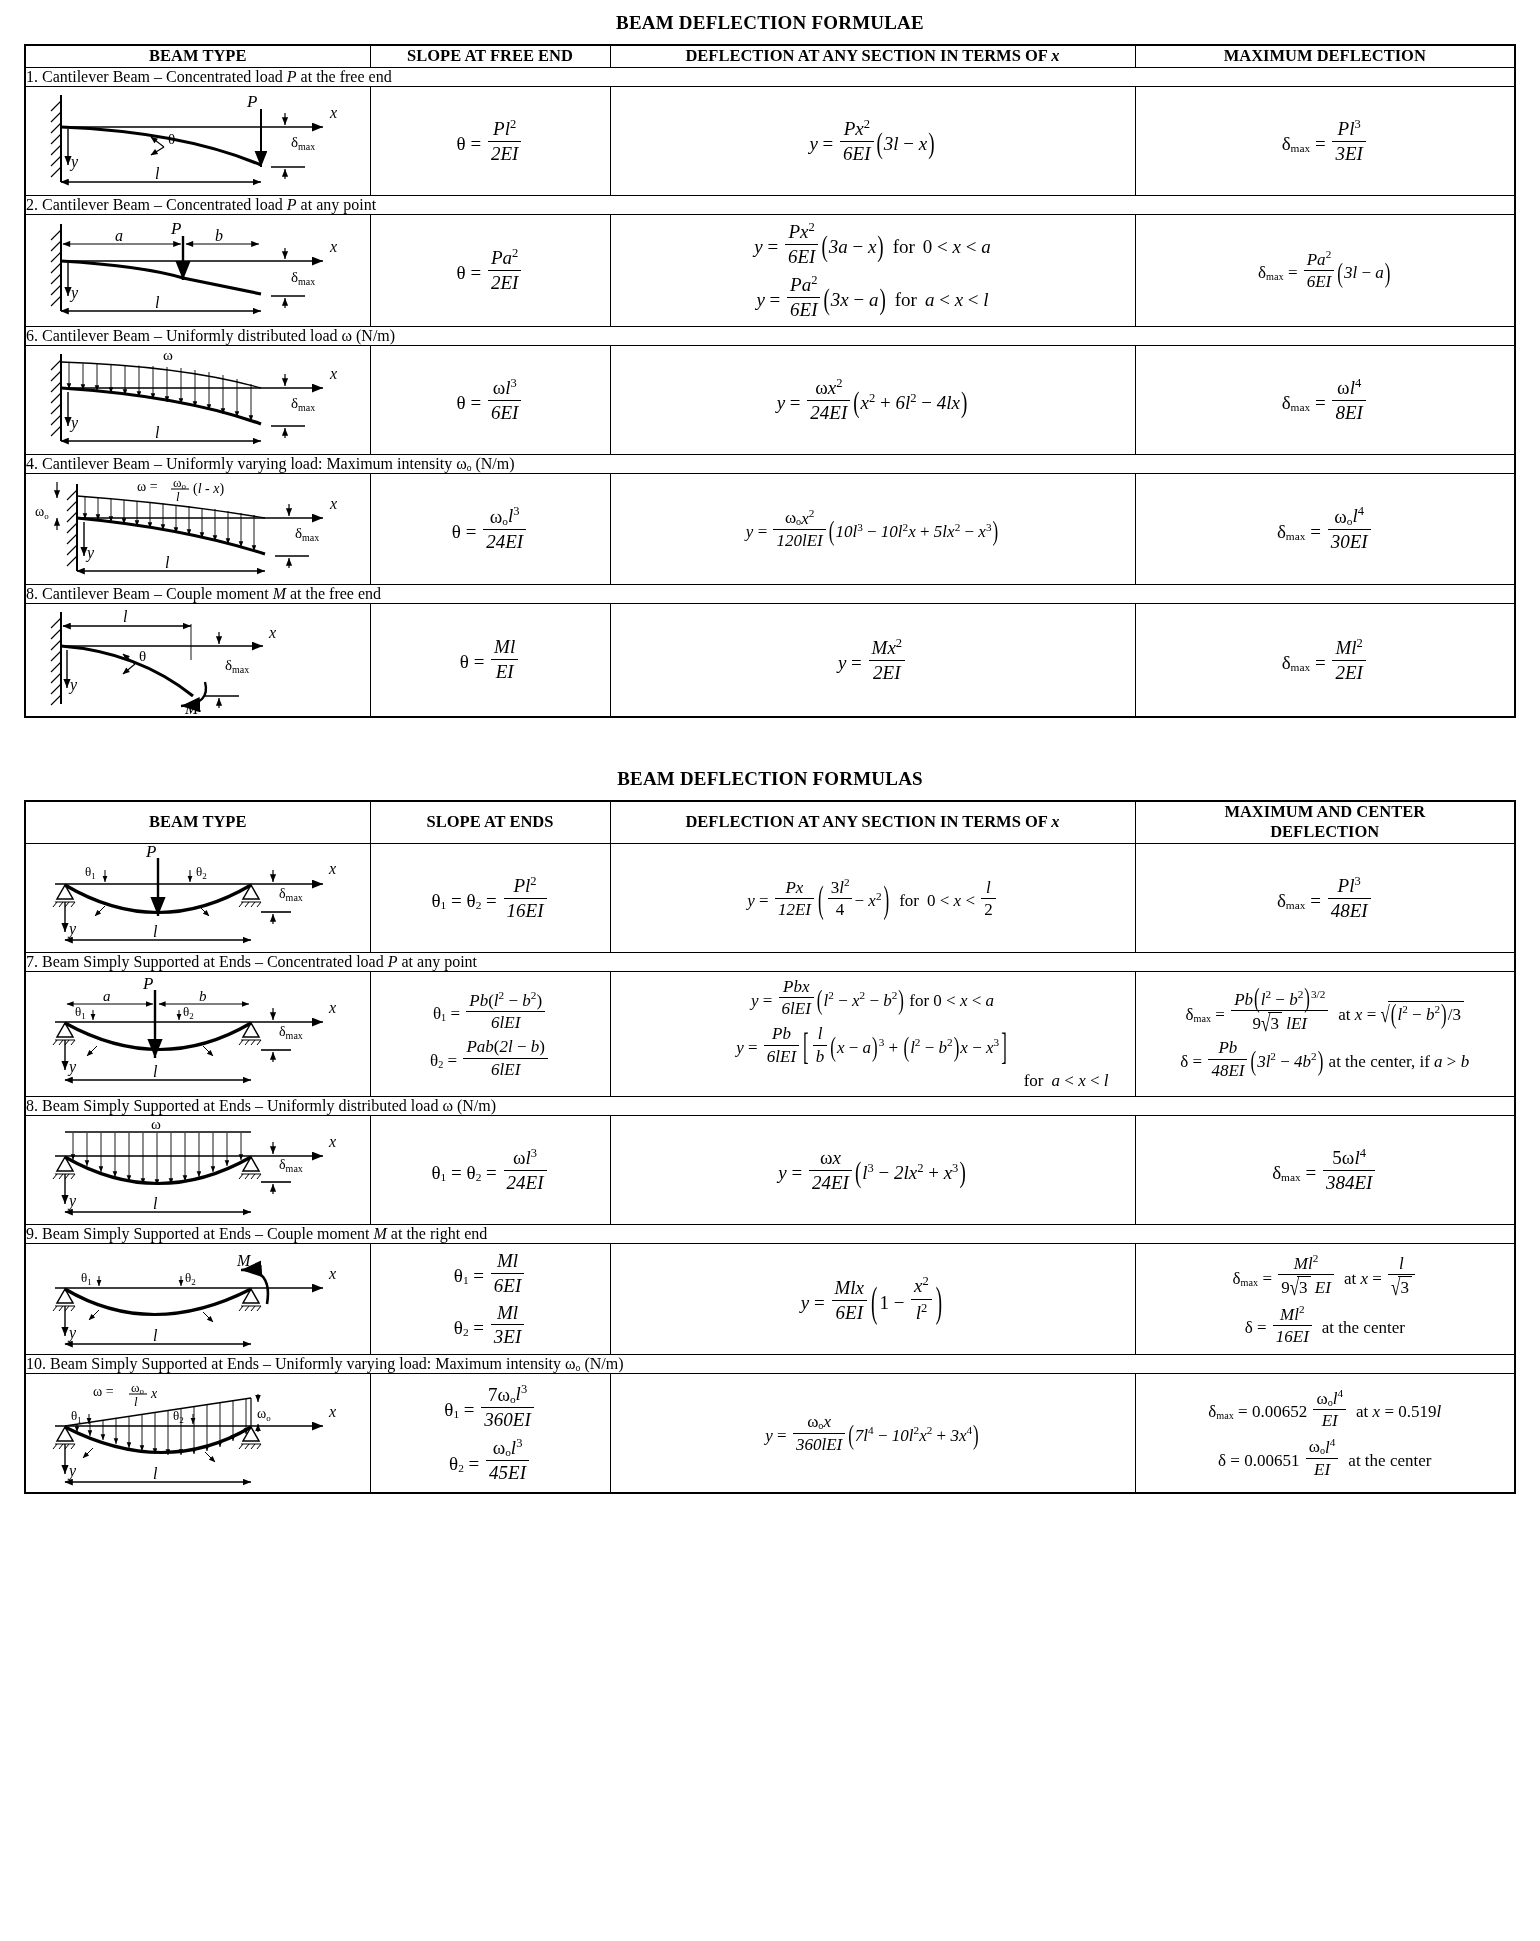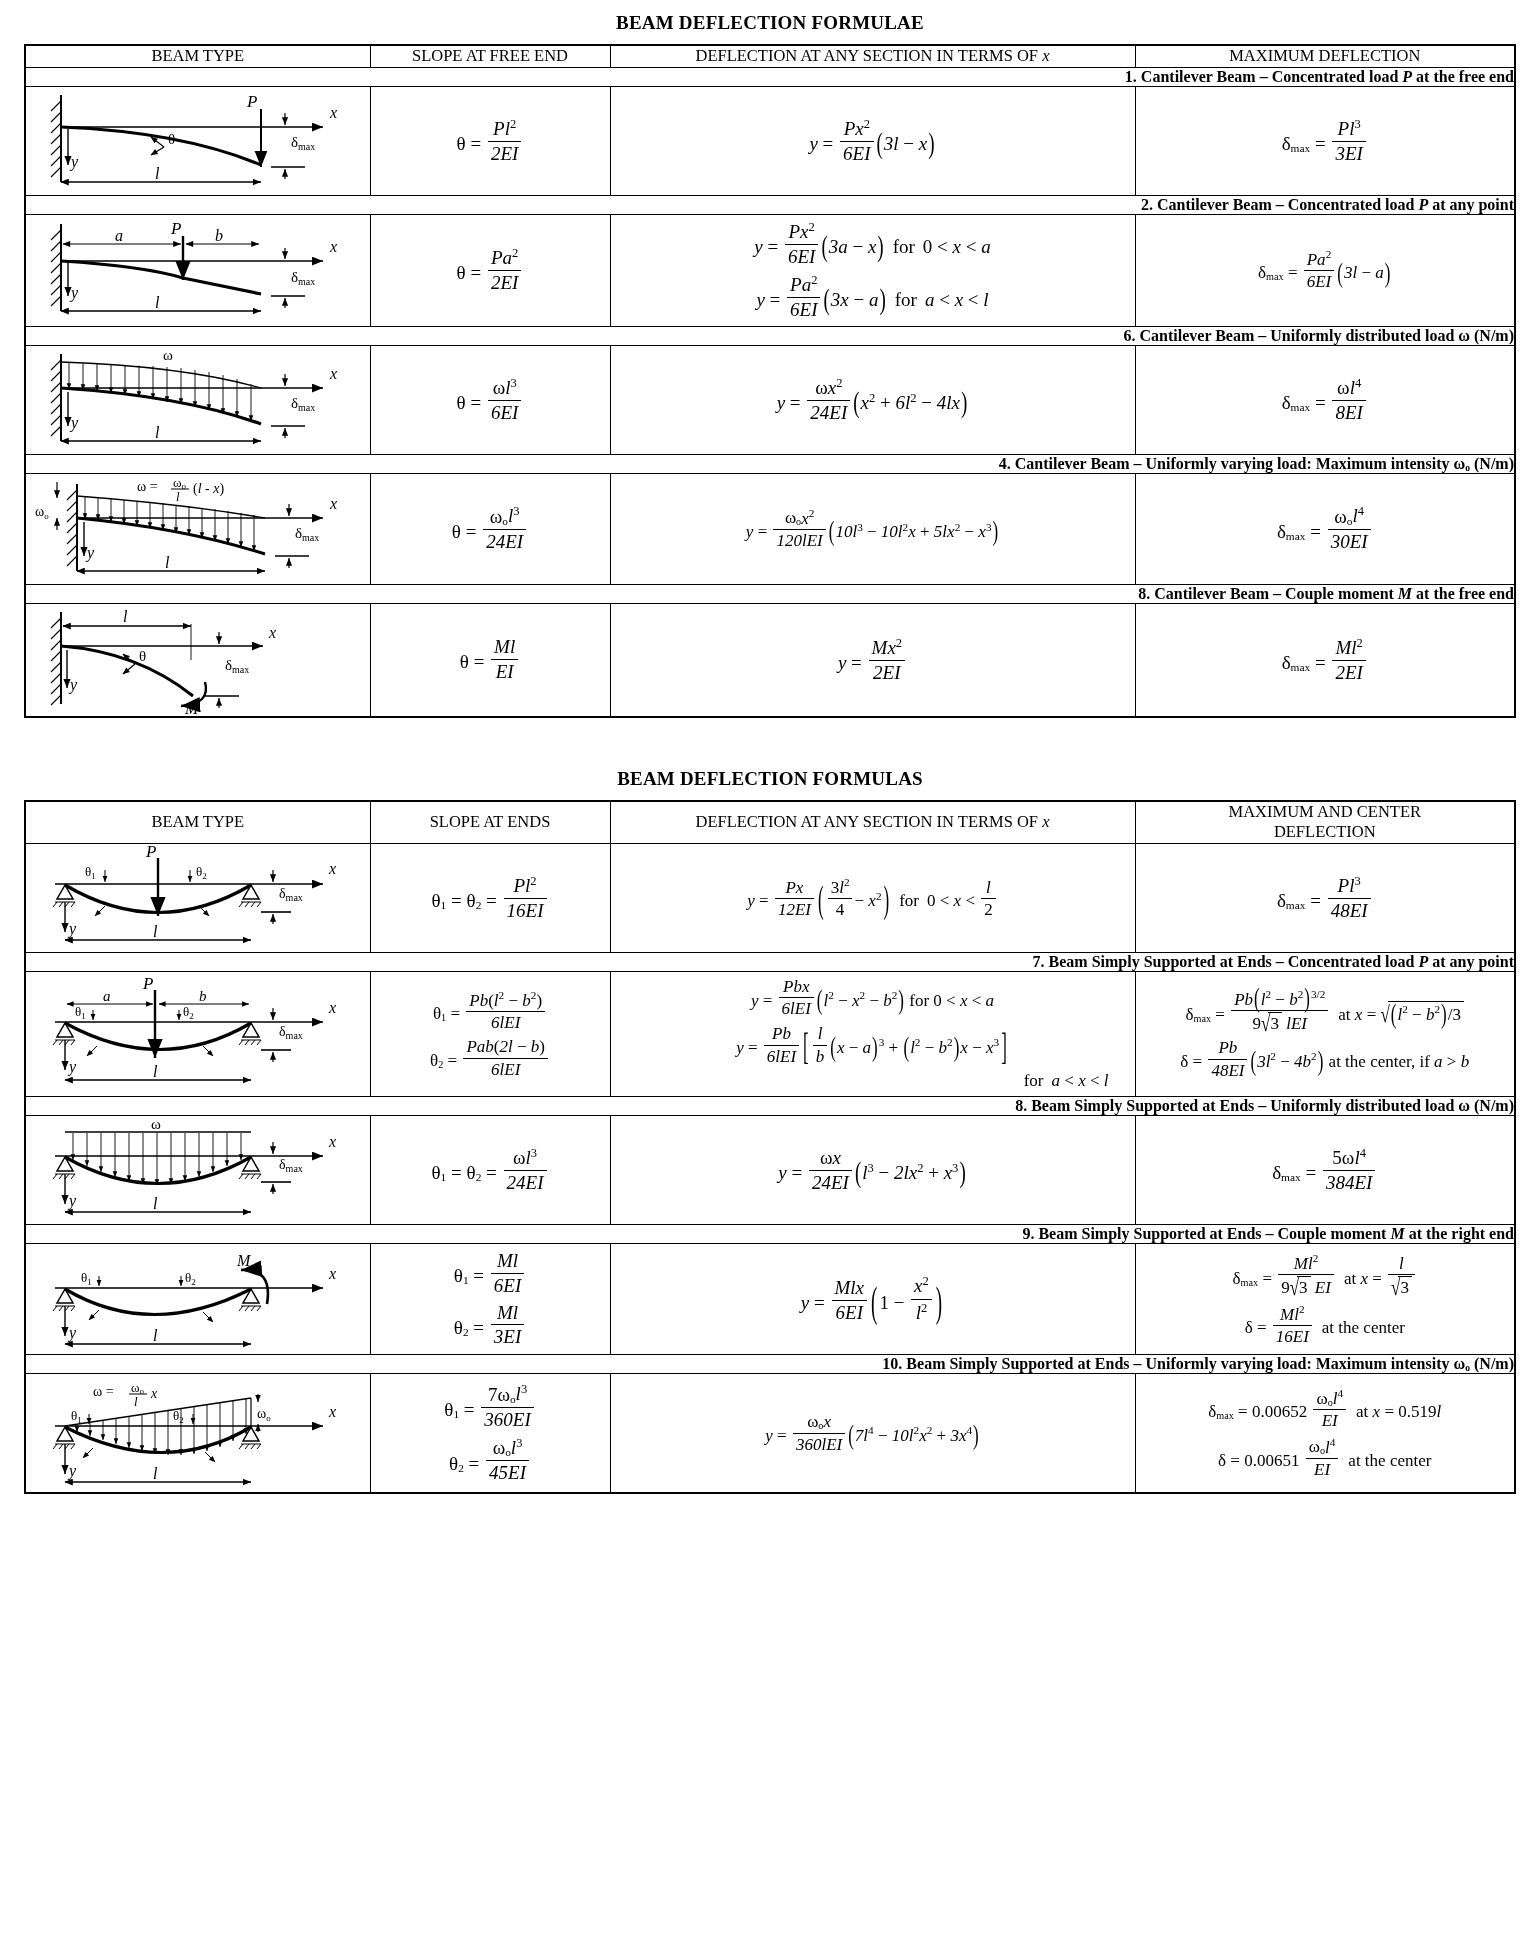--- a/index.html
+++ b/index.html
@@ -33,31 +33,31 @@
     border: 1px solid #000;
     padding: 0;
     vertical-align: middle;
   }
   .col-type   { width: 345px; }
   .col-slope  { width: 240px; }
   .col-defl   { width: 525px; }
   .col-max    { width: 380px; }
 
   thead th {
-    font-weight: normal;
+    font-weight: bold;
     font-size: 16.5px;
     text-align: center;
     padding: 5px 4px;
     line-height: 1.25;
   }
   .sec-row td {
-    text-align: right;
+    text-align: left;
     font-size: 16px;
     padding: 3px 6px;
-    font-weight: bold;
+    font-weight: normal;
   }
   .cell {
     text-align: center;
     padding: 6px 4px;
   }
   .diagram-cell { padding: 2px; }
   svg { display: block; margin: 0 auto; }
 
   
   .m { font-family: "Liberation Serif", serif; font-size: 19px; white-space: nowrap; display:inline-block; }

